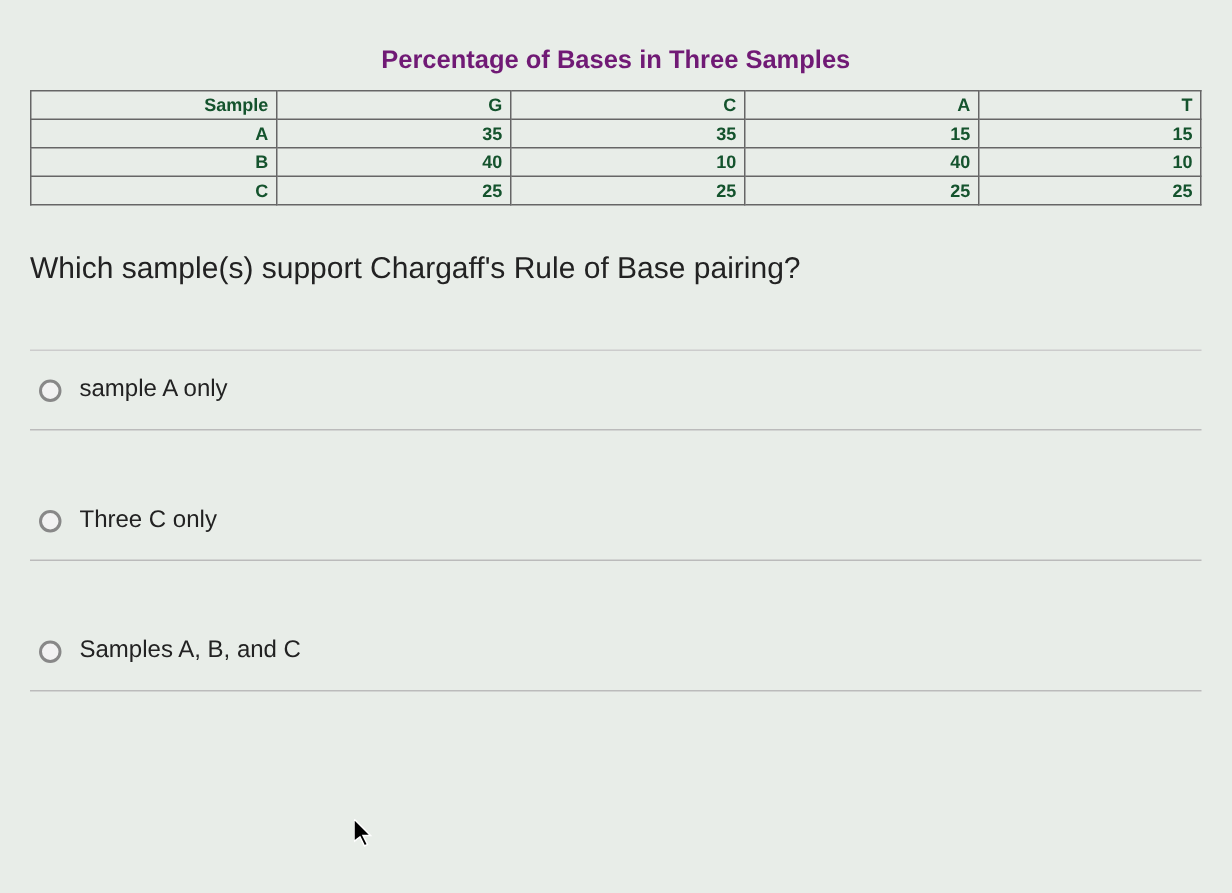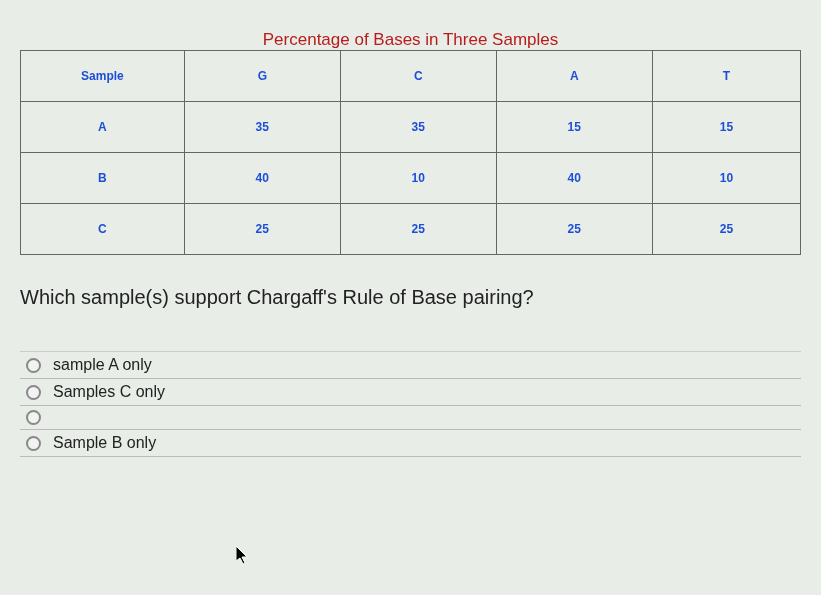--- a/index.html
+++ b/index.html
@@ -8,61 +8,63 @@
       height: 595px;
       background: #e8ede8;
       font-family: Arial, sans-serif;
       padding: 30px 20px 20px 20px;
       color: #222;
       position: relative;
     }
     .table-title {
       text-align: center;
       font-size: 17px;
-      color: #b91c1c;
-      font-weight: normal;
+      color: #701a75;
+      margin-bottom: 10px;
+      font-weight: bold;
     }
     table {
       width: 100%;
       border-collapse: collapse;
       margin-bottom: 28px;
     }
     th, td {
       border: 1px solid #666;
       font-size: 12px;
-      padding: 18px 5px;
-      text-align: center;
+      padding: 2px 5px;
+      text-align: right;
       height: 18px;
       font-weight: bold;
-      color: #1d4ed8;
+      color: #14532d;
     }
     td{
       font-weight: normal;
     }
     th:first-child, td:first-child { width: 21%; }
     th:nth-child(2), td:nth-child(2) { width: 20%; }
     th:nth-child(3), td:nth-child(3) { width: 20%; }
     th:nth-child(4), td:nth-child(4) { width: 20%; }
     th:nth-child(5), td:nth-child(5) { width: 19%; }
     td{font-weight: bold; font-size: 12px;}
     .question {
       font-size: 20px;
       color: #222;
       margin-bottom: 40px;
       line-height: 1.4;
     }
     .options { }
     .option {
       display: flex;
       align-items: center;
-      padding: 4px 6px;
+      padding: 17px 6px;
       border-bottom: 1px solid #bbb;
       font-size: 16px;
       color: #222;
       cursor: pointer;
+      margin-top: 34px;
     }
     .option:first-child { border-top: 1px solid #ccc; }
     .radio {
       width: 15px;
       height: 15px;
       border: 2px solid #888;
       border-radius: 50%;
       margin-right: 12px;
       flex-shrink: 0;
       background: #f2f2f2;
@@ -118,26 +120,23 @@
 
 <div class="question">Which sample(s) support Chargaff's Rule of Base pairing?</div>
 
 <div class="options">
   <div class="option">
     <span class="radio"></span>
     <span>sample A only</span>
   </div>
   <div class="option">
     <span class="radio"></span>
-    <span>Samples C only</span>
+    <span>Three C only</span>
   </div>
   <div class="option">
     <span class="radio"></span>
-  </div>
-  <div class="option">
-    <span class="radio"></span>
-    <span>Sample B only</span>
+    <span>Samples A, B, and C</span>
   </div>
 </div>
 
 <svg class="cursor" viewBox="0 0 16 20">
   <path d="M0,0 L0,15 L4,12 L7,18 L9,17 L6,11 L11,11 Z" fill="#000" stroke="#fff" stroke-width="1"></path>
 </svg>
 
 </body></html>

